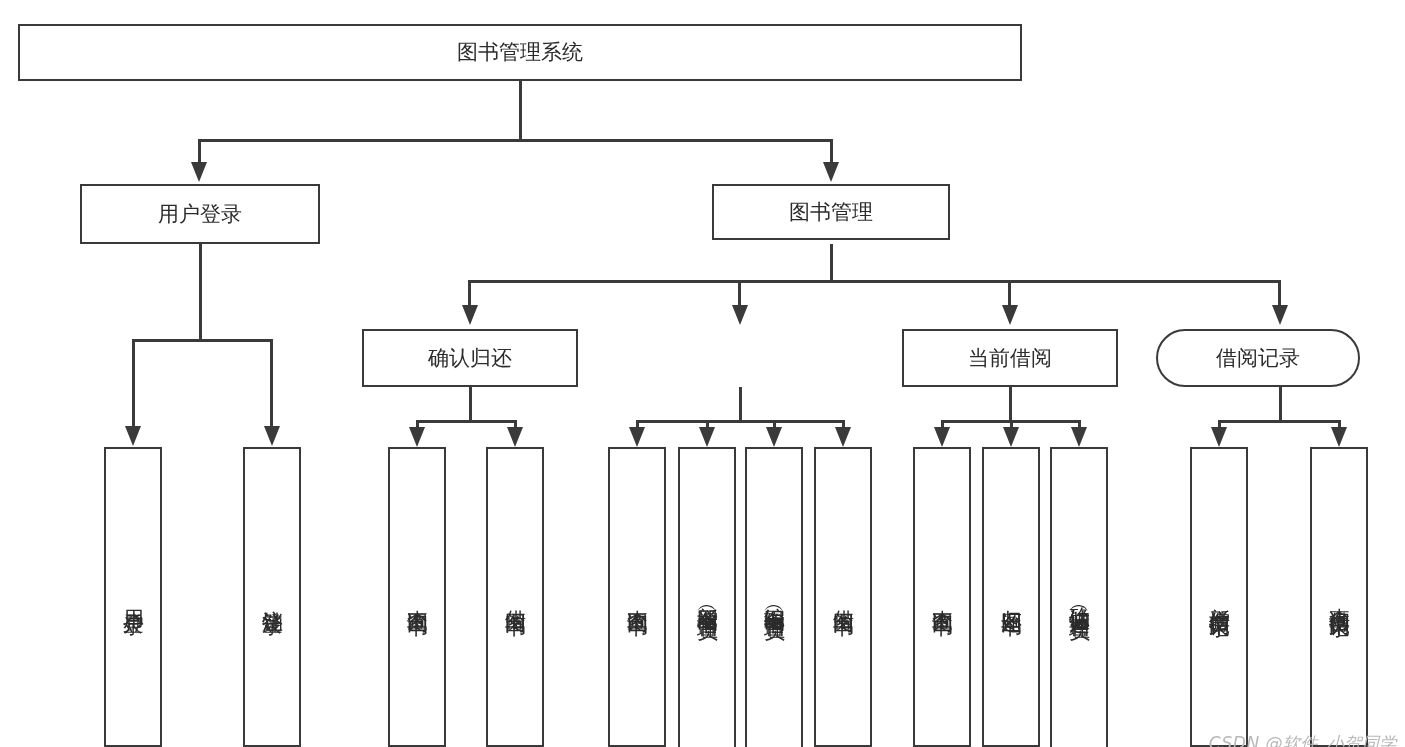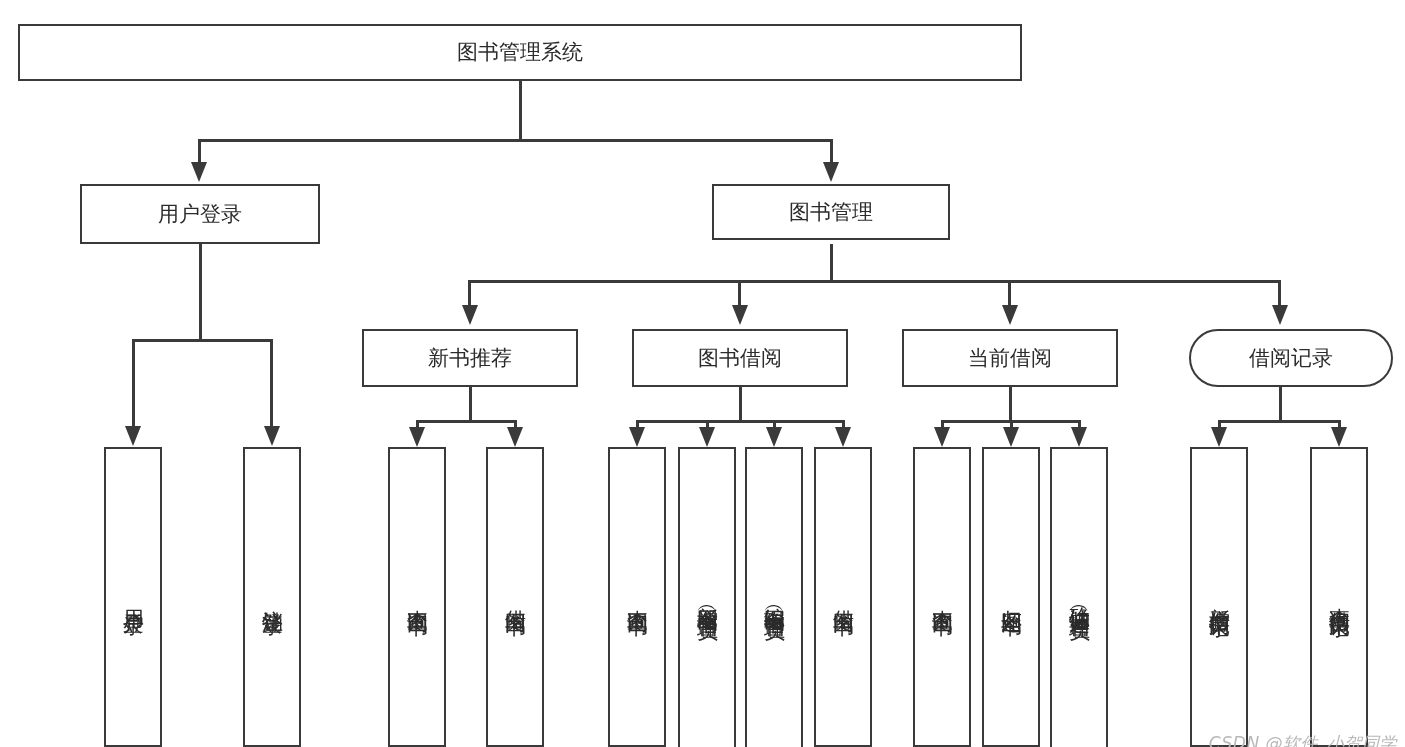--- a/index.html
+++ b/index.html
@@ -119,29 +119,26 @@
   <div class="conn-v" style="left:738px; top:268px; height:27px;"></div>
   <div class="arrow" style="left:732px; top:293px;"></div>
 
   <div class="conn-v" style="left:1008px; top:268px; height:27px;"></div>
   <div class="arrow" style="left:1002px; top:293px;"></div>
 
   <div class="conn-v" style="left:1278px; top:268px; height:27px;"></div>
   <div class="arrow" style="left:1272px; top:293px;"></div>
 
   <div class="node horiz" id="n-l3-0" style="left: 362px; top: 317px; width: 216px; height: 58px;">
-    <span class="lbl">新书推荐</span>
-  </div>
-  <div class="node horiz" id="n-l3-1" style="left: 632px; top: 317px; width: 216px; height: 58px;">
-    <span class="lbl">图书借阅</span>
+    <span class="lbl">确认归还</span>
   </div>
   <div class="node horiz" id="n-l3-2" style="left: 902px; top: 317px; width: 216px; height: 58px;">
     <span class="lbl">当前借阅</span>
   </div>
-  <div class="node horiz" id="n-l3-3" style="left: 1189px; top: 317px; width: 204px; height: 58px; border-radius: 29px;">
+  <div class="node horiz" id="n-l3-3" style="left: 1156px; top: 317px; width: 204px; height: 58px; border-radius: 29px;">
     <span class="lbl">借阅记录</span>
   </div>
 
   <div class="conn-v" style="left:469px; top:375px; height:35px;"></div>
   <div class="conn-h" style="left:416px; top:408px; width:100px;"></div>
   <div class="conn-v" style="left:416px; top:408px; height:10px;"></div>
   <div class="arrow" style="left:409px; top:415px;"></div>
   <div class="conn-v" style="left:514px; top:408px; height:10px;"></div>
   <div class="arrow" style="left:507px; top:415px;"></div>
 

